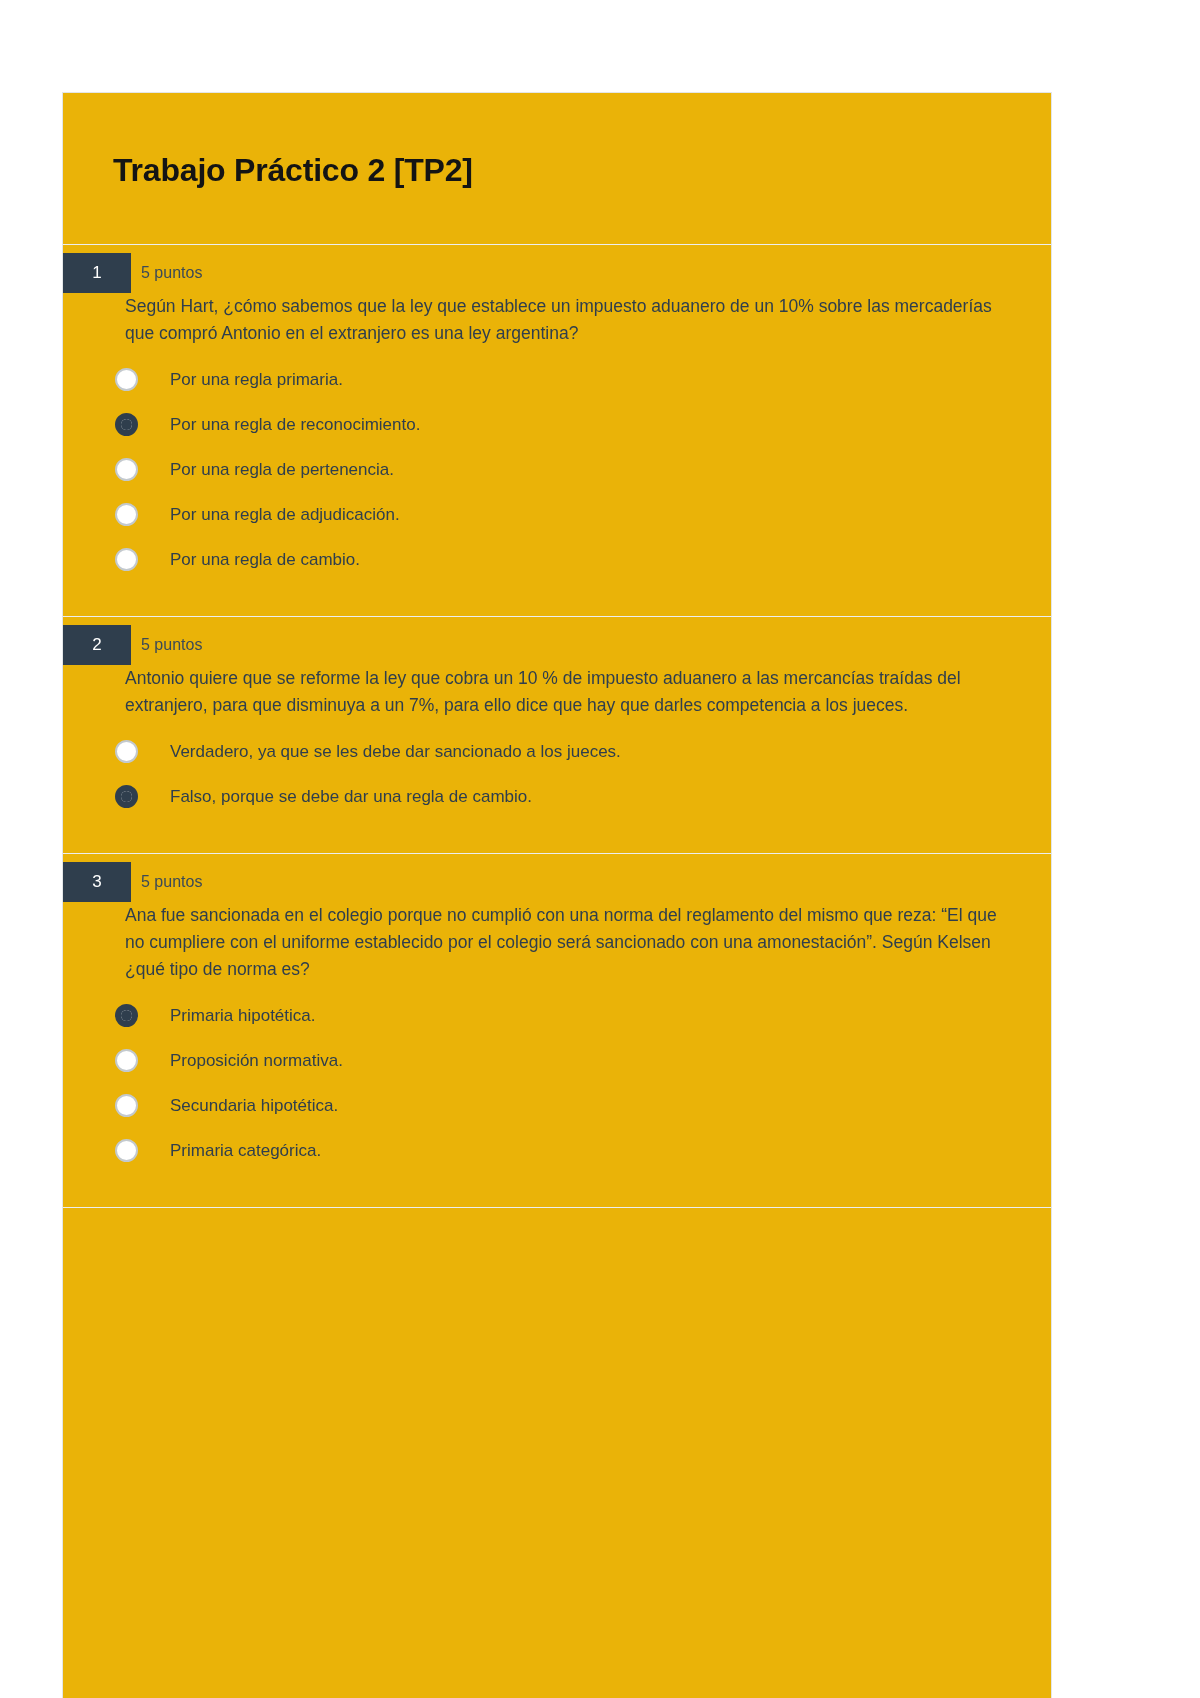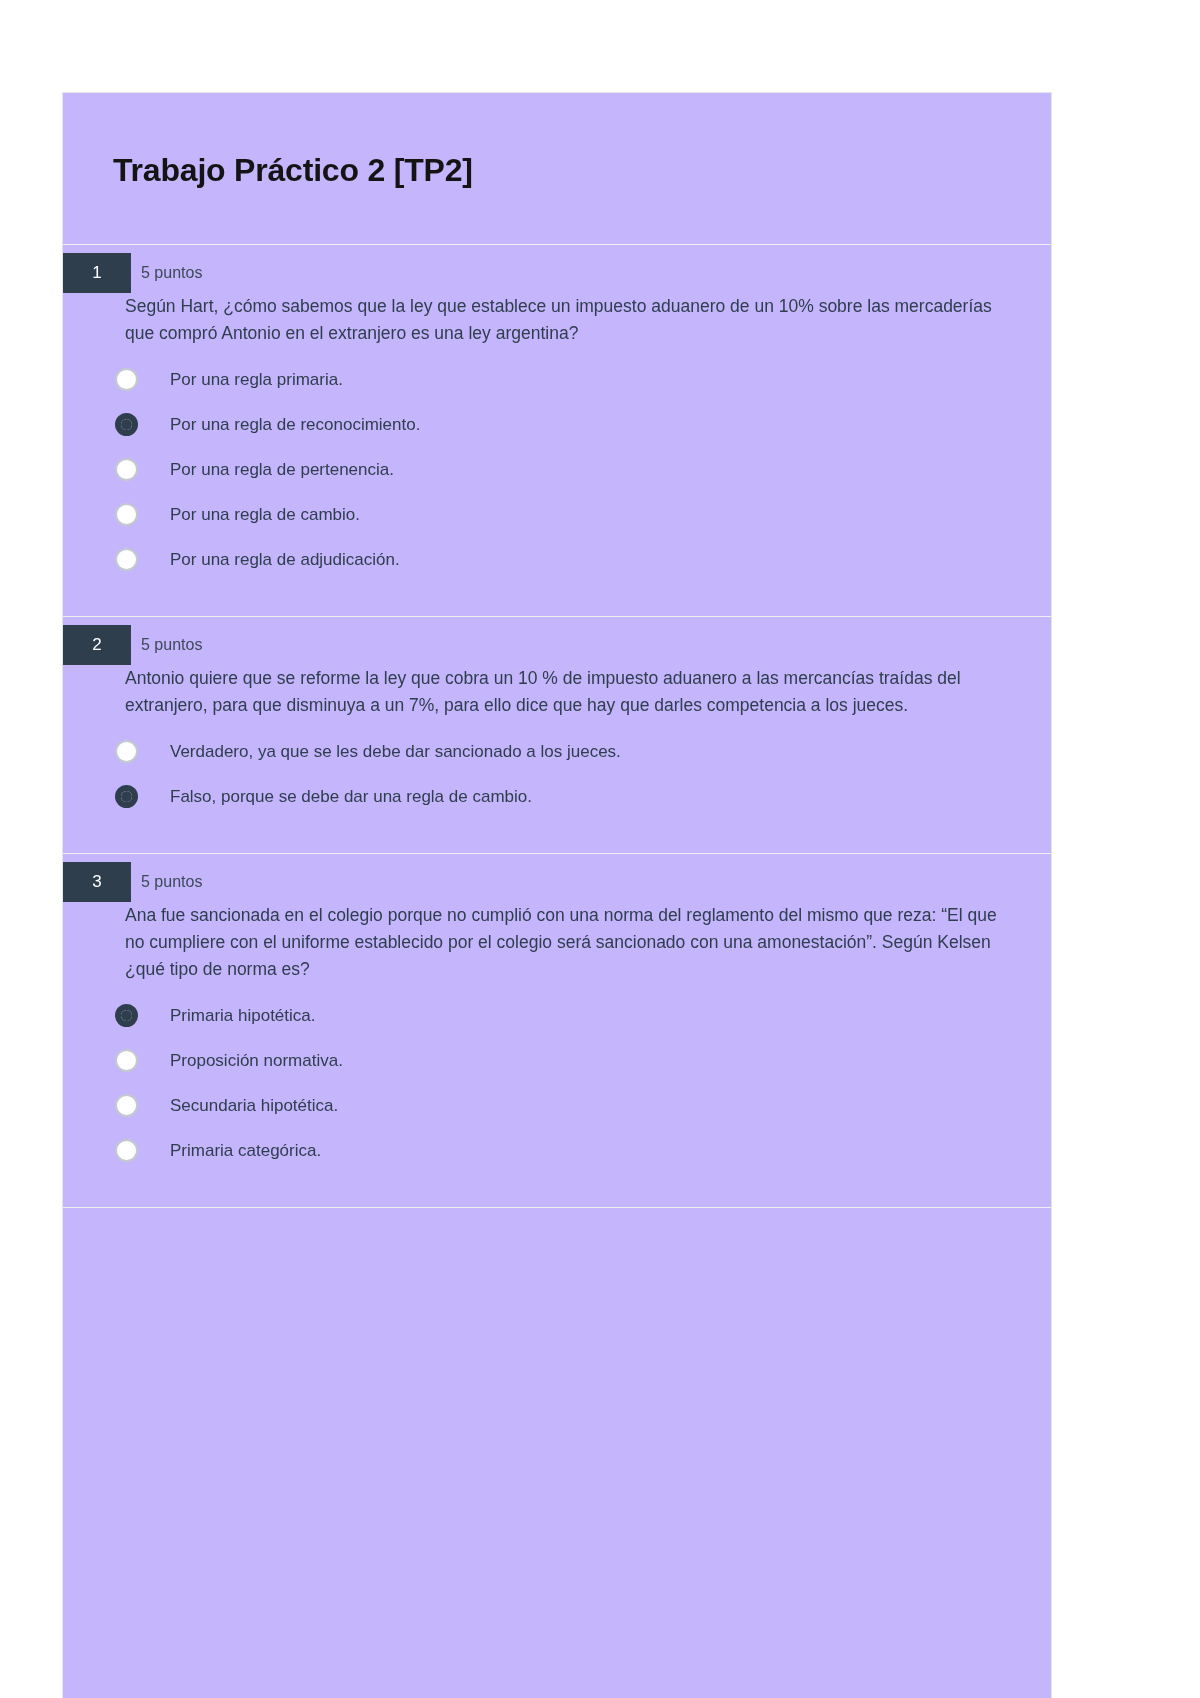--- a/index.html
+++ b/index.html
@@ -22,21 +22,21 @@
     overflow: hidden;
   }
 
   
   .quiz-card {
     position: absolute;
     left: 62px;
     top: 92px;
     width: 990px;                 
     min-height: 1606px;
-    background: #c4b5fd;
+    background: #eab308;
     border: 1px solid #e3e6e8;
     border-bottom: none;
     box-sizing: border-box;
   }
 
   
   .card-header {
     border-bottom: 1px solid #eceef0;
     padding: 58px 50px 30px 50px;
     box-sizing: border-box;
@@ -175,25 +175,25 @@
         <li class="option">
           <span class="radio checked"></span>
           <span class="option-label">Por una regla de reconocimiento.</span>
         </li>
         <li class="option">
           <span class="radio"></span>
           <span class="option-label">Por una regla de pertenencia.</span>
         </li>
         <li class="option">
           <span class="radio"></span>
+          <span class="option-label">Por una regla de adjudicación.</span>
+        </li>
+        <li class="option">
+          <span class="radio"></span>
           <span class="option-label">Por una regla de cambio.</span>
-        </li>
-        <li class="option">
-          <span class="radio"></span>
-          <span class="option-label">Por una regla de adjudicación.</span>
         </li>
       </ul>
     </div>
 
     <div class="question">
       <div class="q-meta">
         <div class="q-badge">2</div>
         <div class="q-points">5 puntos</div>
       </div>
       <p class="q-text">Antonio quiere que se reforme la ley que cobra un 10 % de impuesto aduanero a las mercancías traídas del extranjero, para que disminuya a un 7%, para ello dice que hay que darles competencia a los jueces.</p>

